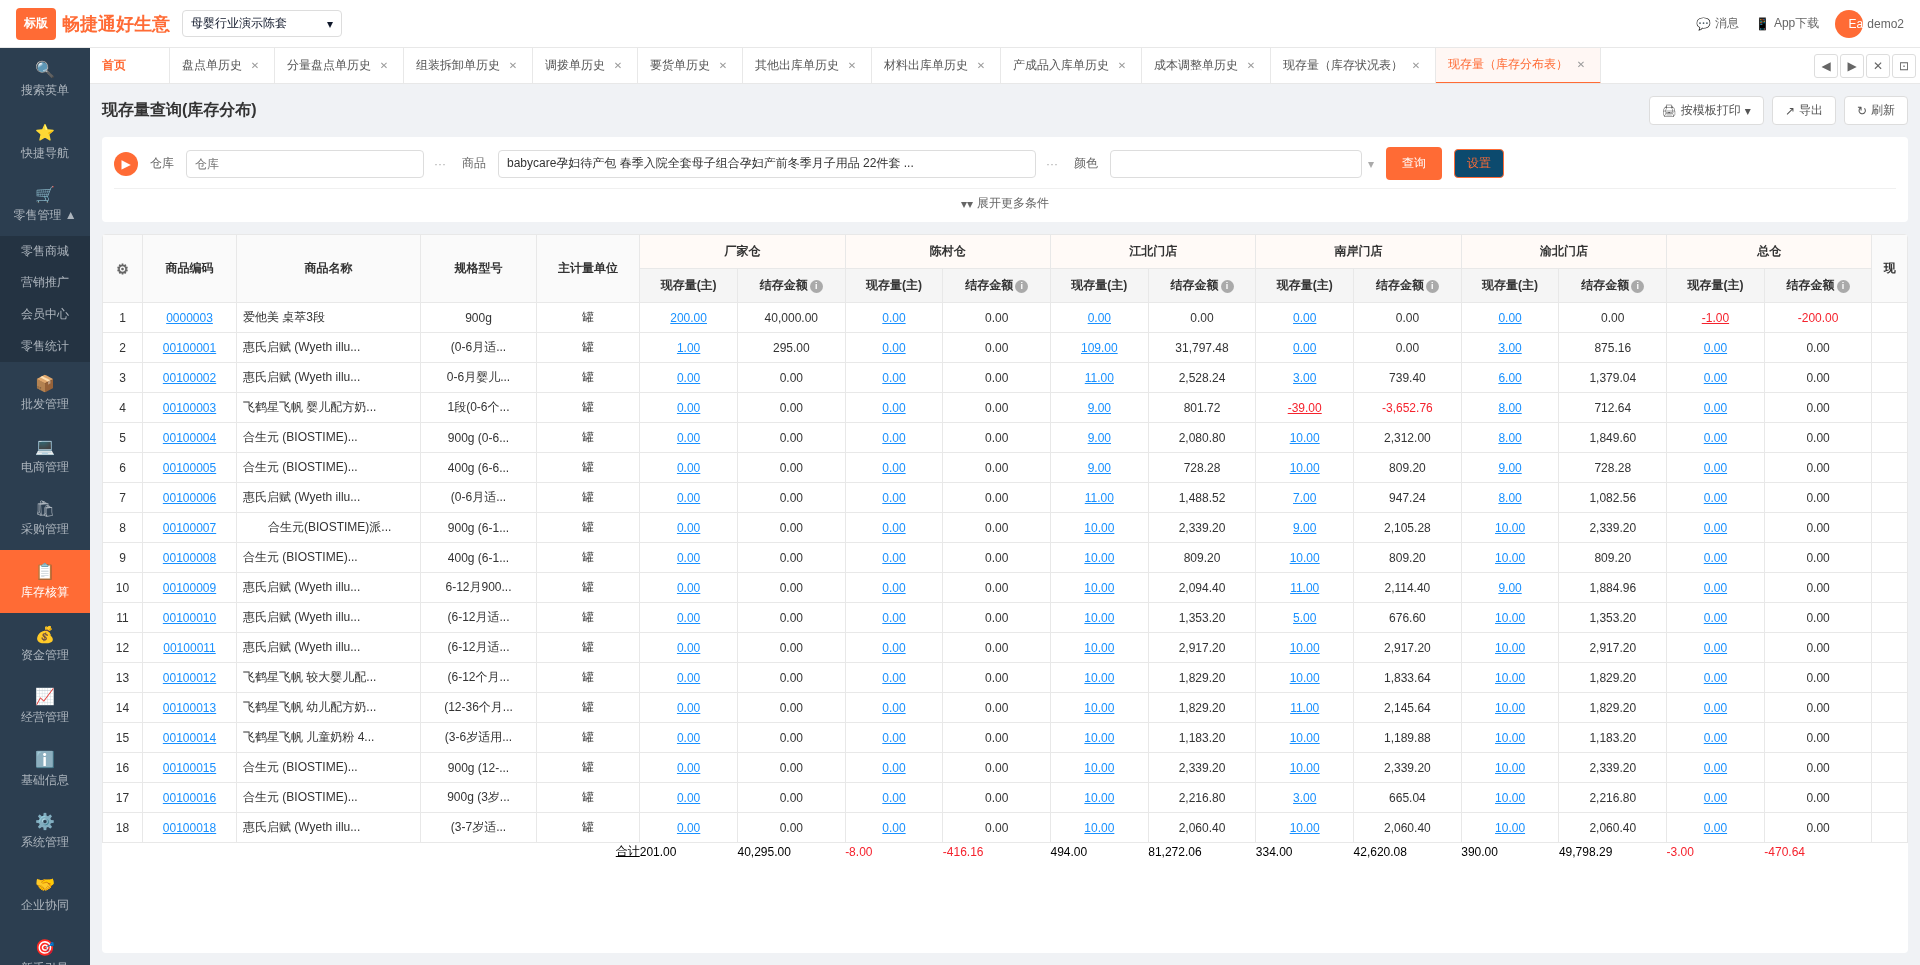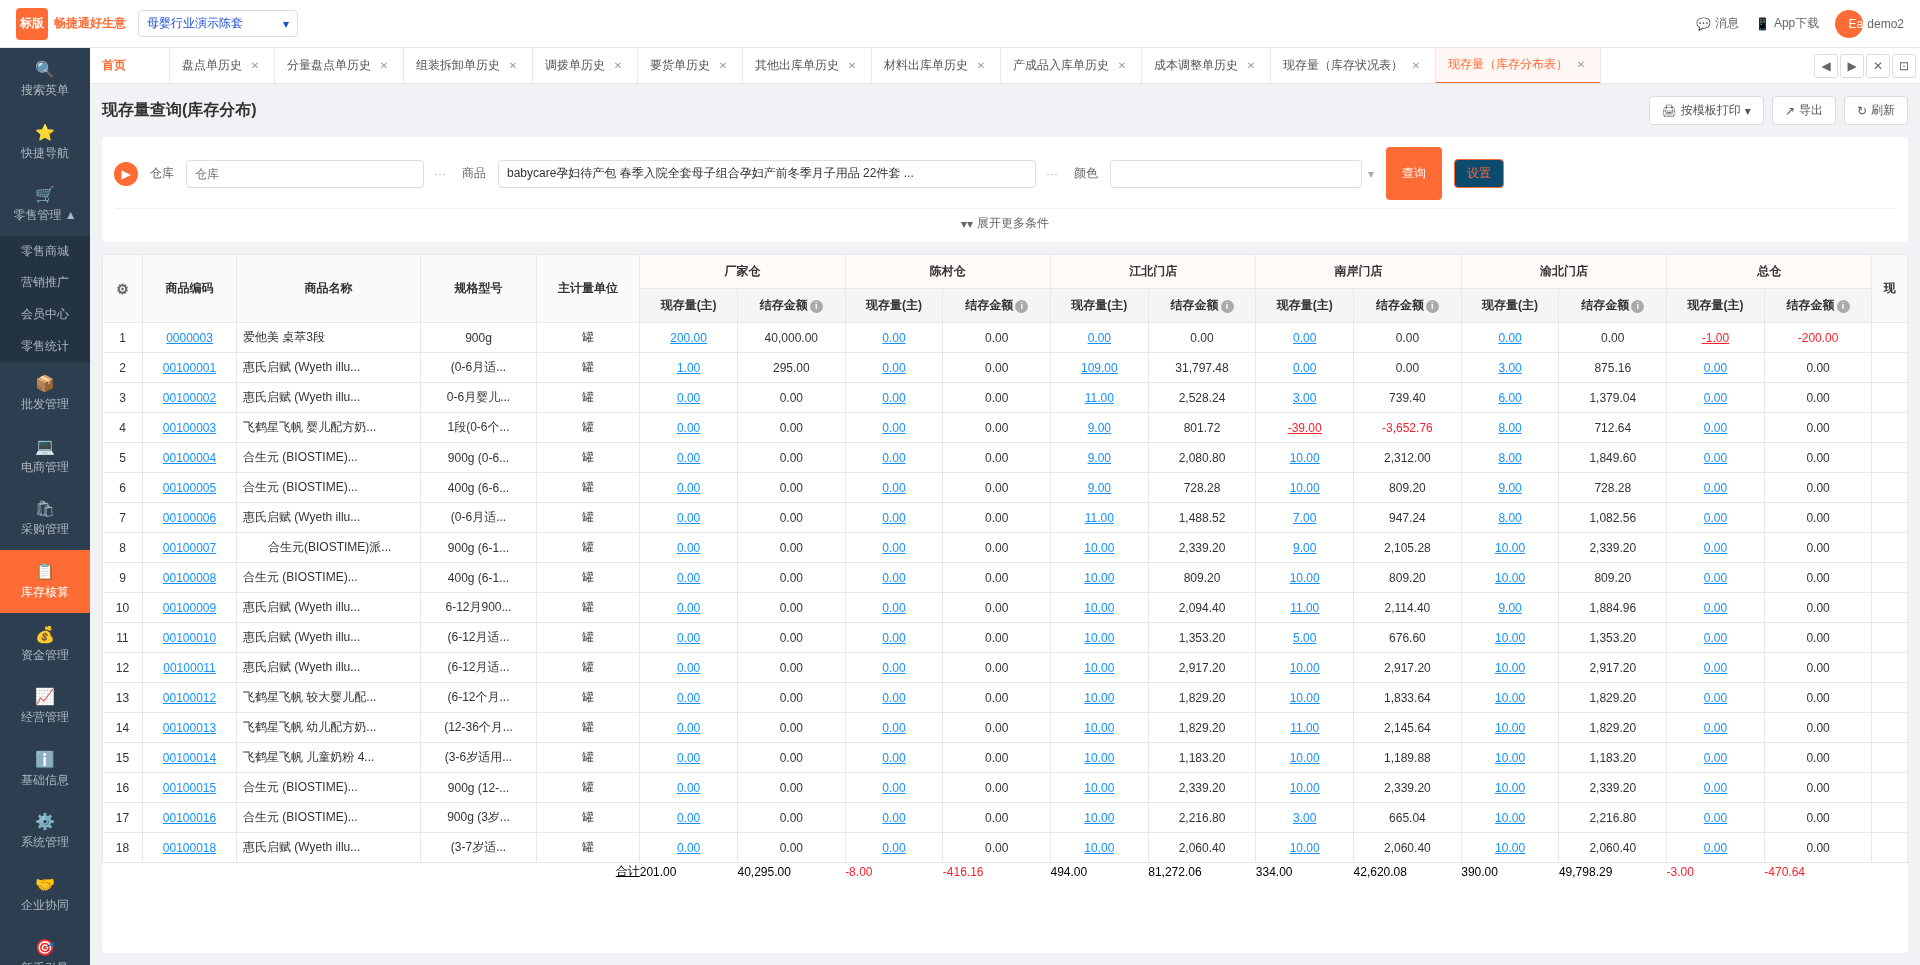--- a/index.html
+++ b/index.html
@@ -2,22 +2,22 @@
 <html><head>
   <meta charset="utf-8">
   <style>
     * { box-sizing: border-box; margin: 0; padding: 0; font-family: 'Microsoft YaHei', Arial, sans-serif; font-size: 12px; }
     body { background: #f0f2f5; overflow: hidden; width: 1920px; height: 965px; }
     
     
     .top-bar { background: #fff; height: 48px; display: flex; align-items: center; justify-content: space-between; padding: 0 16px; border-bottom: 1px solid #e8e8e8; position: fixed; top: 0; left: 0; right: 0; z-index: 100; }
     .top-bar-left { display: flex; align-items: center; gap: 12px; }
     .logo-area { display: flex; align-items: center; gap: 6px; color: #ff6b35; font-weight: bold; font-size: 13px; }
-    .logo-icon { width: 32px; height: 32px; background: #ff6b35; border-radius: 4px; display: flex; align-items: center; justify-content: center; color: white; font-size: 10px; }
-    .org-selector { display: flex; align-items: center; gap: 4px; padding: 4px 8px; border: 1px solid #ddd; border-radius: 4px; cursor: pointer; color: #1d4ed8; min-width: 160px; justify-content: space-between; }
+    .logo-icon { width: 40px; height: 32px; background: #ff6b35; border-radius: 4px; display: flex; align-items: center; justify-content: center; color: white; font-size: 10px; }
+    .org-selector { display: flex; align-items: center; gap: 4px; padding: 4px 8px; border: 1px solid #ddd; border-radius: 4px; cursor: pointer; color: #0f172a; min-width: 160px; justify-content: space-between; }
     .top-bar-right { display: flex; align-items: center; gap: 16px; color: #666; }
     .top-bar-right-item { display: flex; align-items: center; gap: 4px; cursor: pointer; }
     .avatar { width: 28px; height: 28px; border-radius: 50%; background: #ff6b35; display: flex; align-items: center; justify-content: flex-end; color: white; font-size: 11px; }
 
     
     .sidebar { position: fixed; top: 48px; left: 0; width: 90px; height: calc(965px - 48px); background: #2c3e50; overflow-y: auto; z-index: 99; display: flex; flex-direction: column; }
     .sidebar-item { display: flex; flex-direction: column; align-items: center; padding: 12px 4px; cursor: pointer; color: #adb5bd; transition: background 0.2s; font-size: 11px; gap: 4px; }
     .sidebar-item.active { background: #ff6b35; color: white; }
     .sidebar-item-icon { font-size: 16px; }
     .sidebar-item-label { text-align: center; line-height: 1.3; }
@@ -48,21 +48,21 @@
     
     .filter-area { background: white; border-radius: 4px; padding: 10px 12px; display: flex; flex-direction: column; gap: 8px; }
     .filter-row { display: flex; align-items: center; gap: 12px; }
     .filter-expand { display: flex; align-items: center; justify-content: center; width: 24px; height: 24px; background: #ff6b35; color: white; border-radius: 50%; cursor: pointer; font-size: 12px; }
     .filter-item { display: flex; align-items: center; gap: 6px; flex: 1; max-width: 300px; }
     .filter-label { color: #666; white-space: nowrap; min-width: 30px; }
     .filter-input { flex: 1; padding: 4px 8px; border: 1px solid #ddd; border-radius: 4px; color: #333; height: 28px; }
     .filter-input-long { flex: 2; min-width: 200px; }
     .filter-dots { color: #aaa; cursor: pointer; padding: 0 4px; }
     .filter-expand-row { display: flex; align-items: center; justify-content: center; gap: 4px; color: #666; cursor: pointer; font-size: 12px; border-top: 1px solid #f0f0f0; padding-top: 6px; }
-    .btn-search { padding: 18px 16px; background: #ff6b35; color: white; border: none; border-radius: 4px; cursor: pointer; }
+    .btn-search { padding: 8px 16px; background: #ff6b35; color: white; border: none; border-radius: 4px; cursor: pointer; }
     .btn-setting { padding: 5px 12px; background: #0c4a6e; border: 1px solid #ff6b35; color: #ff6b35; border-radius: 4px; cursor: pointer; }
 
     
     .table-area { flex: 1; background: white; border-radius: 4px; overflow: hidden; display: flex; flex-direction: column; }
     .table-wrapper { overflow: auto; flex: 1; }
     table { border-collapse: collapse; width: 100%; min-width: 1600px; }
     thead tr th { background: #f5f5f5; padding: 8px 6px; text-align: center; border: 1px solid #e8e8e8; color: #333; font-weight: 600; white-space: nowrap; position: sticky; top: 0; z-index: 10; }
     thead tr:first-child th { background: #fafafa; }
     tbody tr td { padding: 6px 6px; text-align: center; border: 1px solid #e8e8e8; color: #333; white-space: nowrap; }
     .td-link { color: #1890ff; text-decoration: underline; cursor: pointer; }
@@ -80,21 +80,21 @@
   </style>
 </head>
 <body>
 
 <div class="top-bar">
   <div class="top-bar-left">
     <div class="logo-area">
       <div class="logo-icon">
         <span>标版</span>
       </div>
-      <span style="font-size:12px;">畅捷通好生意</span>
+      <span style="font-size:18px;">畅捷通好生意</span>
     </div>
     <div class="org-selector">
       <span>母婴行业演示陈套</span>
       <span>▾</span>
     </div>
   </div>
   <div class="top-bar-right">
     <div class="top-bar-right-item">
       <span>💬</span>
       <span>消息</span>

